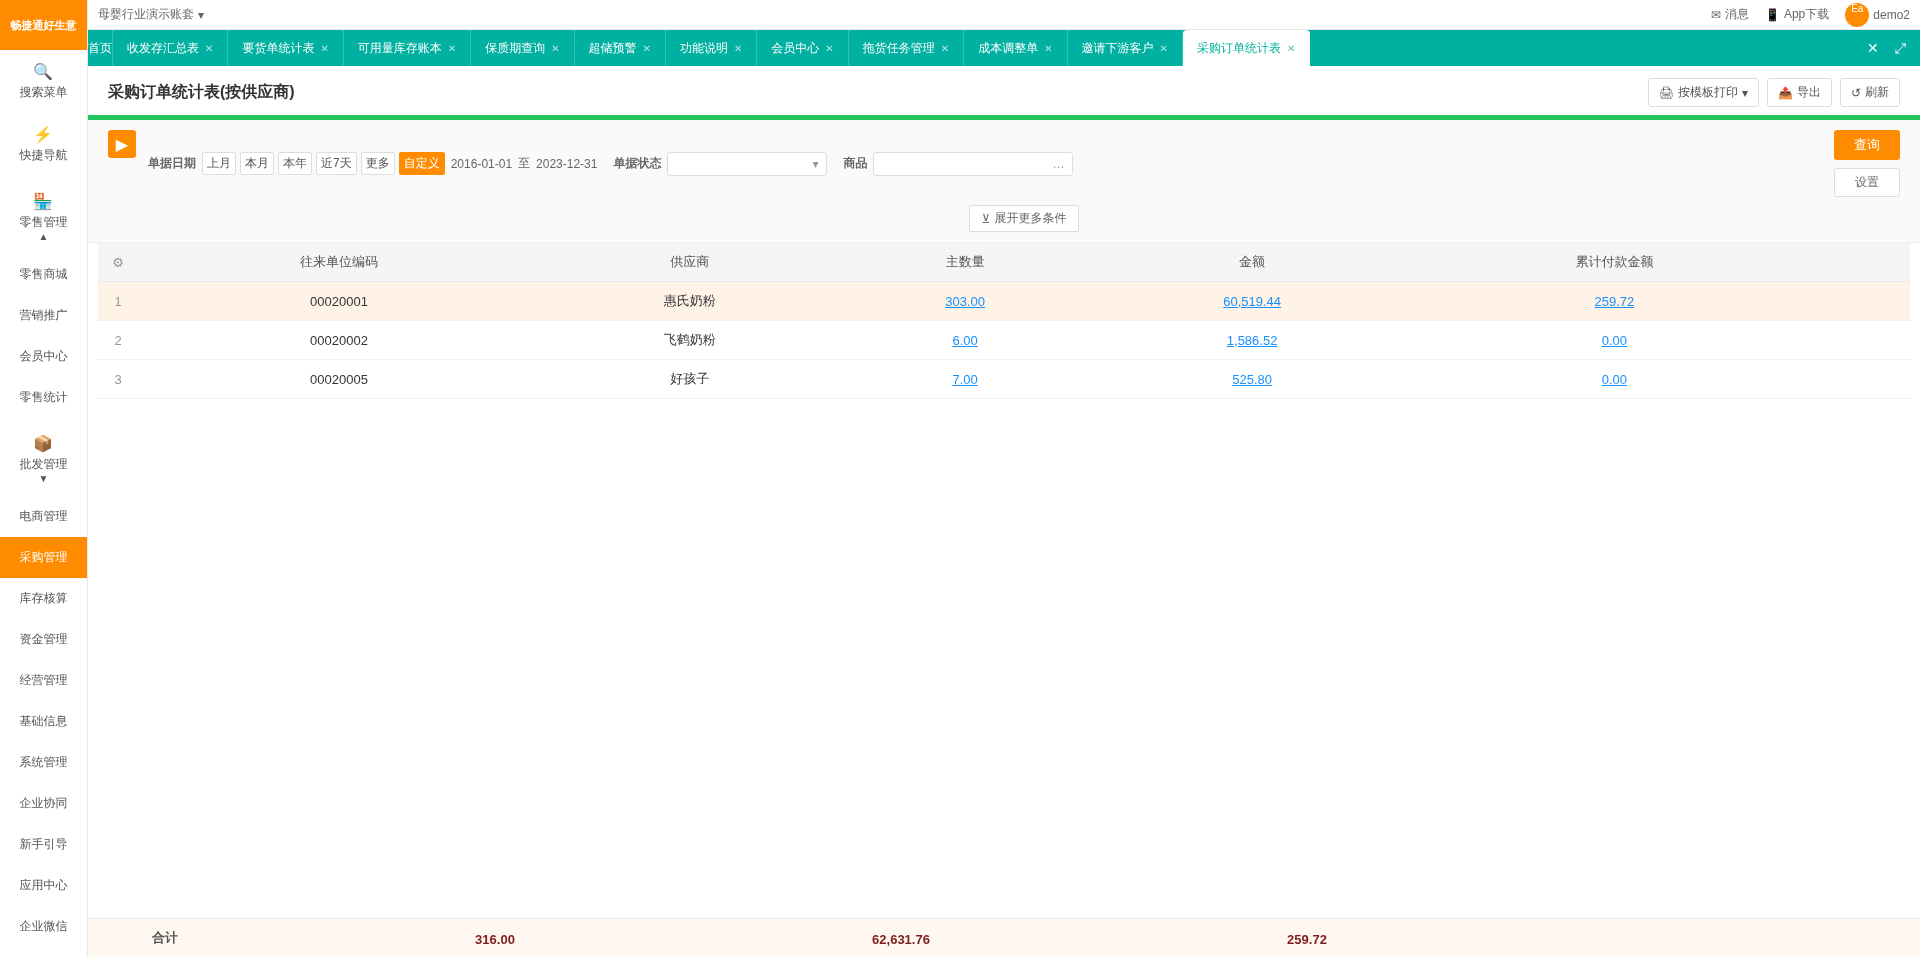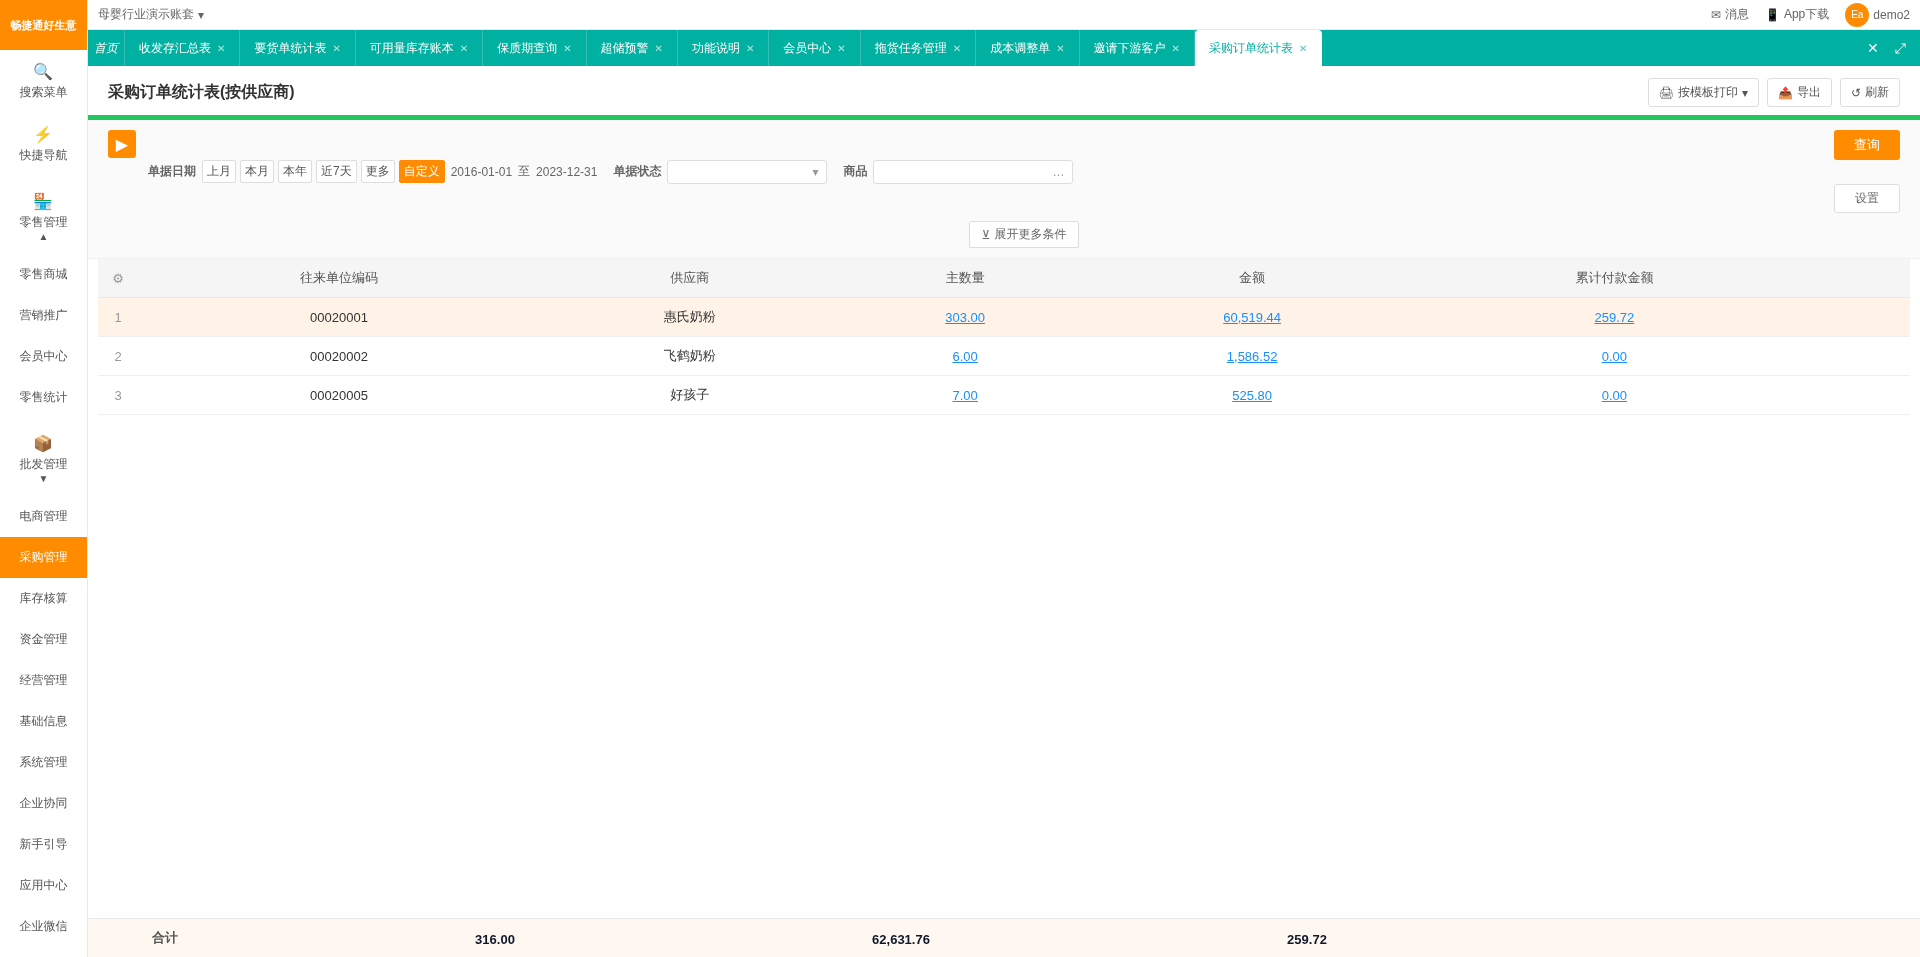--- a/index.html
+++ b/index.html
@@ -17,29 +17,29 @@
 
     
     .main { flex: 1; display: flex; flex-direction: column; height: 957px; overflow: hidden; }
 
     
     .topbar { height: 30px; background: #fff; border-bottom: 1px solid #e8e8e8; display: flex; align-items: center; padding: 0 10px; justify-content: space-between; flex-shrink: 0; }
     .topbar-left { display: flex; align-items: center; gap: 8px; color: #666; font-size: 12px; }
     .topbar-select { display: flex; align-items: center; gap: 4px; cursor: pointer; }
     .topbar-right { display: flex; align-items: center; gap: 16px; color: #666; font-size: 12px; }
     .topbar-right-item { display: flex; align-items: center; gap: 4px; cursor: pointer; }
-    .avatar { width: 24px; height: 24px; border-radius: 50%; background: #ff8c00; display: flex; align-items: center; justify-content: center; color: #fff; font-size: 10px; }
+    .avatar { width: 24px; height: 24px; border-radius: 50%; background: #ff8c00; display: flex; justify-content: center; color: #fff; font-size: 10px; }
 
     
     .tabbar { height: 36px; background: #00b0a0; display: flex; align-items: center; padding: 0 0; flex-shrink: 0; overflow-x: auto; }
     .tabbar::-webkit-scrollbar { display: none; }
     .tab { height: 36px; display: flex; align-items: center; padding: 12px 14px; color: #fff; font-size: 12px; cursor: pointer; white-space: nowrap; border-right: 1px solid rgba(255,255,255,0.2); gap: 6px; flex-shrink: 0; }
     .tab.active { background: #fff; color: #00b0a0; border-radius: 4px 4px 0 0; }
     .tab .close-btn { font-size: 10px; opacity: 0.7; }
-    .tab.home { padding: 0 6px; font-style: italic; }
+    .tab.home { padding: 0 0; }
     .tabbar-actions { margin-left: auto; display: flex; align-items: center; gap: 4px; padding-right: 8px; flex-shrink: 0; }
     .tabbar-action-btn { color: #fff; cursor: pointer; font-size: 14px; padding: 2px 6px; }
 
     
     .page-content { flex: 1; background: #fff; overflow: hidden; display: flex; flex-direction: column; }
 
     
     .page-header { padding: 12px 20px 8px; display: flex; align-items: center; justify-content: space-between; border-bottom: 5px solid #22c55e; flex-shrink: 0; }
     .page-title { font-size: 16px; font-weight: bold; color: #333; }
     .page-header-actions { display: flex; align-items: center; gap: 8px; }
@@ -74,21 +74,21 @@
     tbody td { padding: 10px 12px; text-align: center; color: #333; }
     tbody td.link { color: #1890ff; cursor: pointer; text-decoration: underline; }
     .row-num { color: #999; }
     .checkbox-cell { width: 40px; }
     .settings-icon { color: #999; cursor: pointer; }
 
     
     .table-footer { background: #fff8f0; border-top: 1px solid #e8e8e8; padding: 10px 4px; display: flex; align-items: flex-end; flex-shrink: 0; }
     .footer-label { color: #555; font-weight: bold; min-width: 200px; padding-left: 60px; }
     .footer-values { display: flex; gap: 0; flex: 1; }
-    .footer-val { flex: 1; text-align: center; font-size: 13px; color: #0f172a; font-weight: bold; }
+    .footer-val { flex: 1; text-align: center; font-size: 13px; color: #7f1d1d; font-weight: bold; }
 
     .filter-main-row { display: flex; align-items: flex-start; gap: 12px; }
   </style>
 </head>
 <body>
 
 <div class="sidebar">
   <div class="sidebar-logo">
     <div class="sidebar-logo-text">畅捷通好生意</div>
   </div>
@@ -299,21 +299,21 @@
             </div>
 
             <div class="filter-item">
               <span class="filter-label">商品</span>
               <div class="filter-input">
                 <span></span>
                 <span style="margin-left:auto;">…</span>
               </div>
             </div>
 
-            <div style="display:flex;flex-direction:column;gap:20px;margin-left:auto;">
+            <div style="display:flex;flex-direction:column;gap:4px;margin-left:auto;">
               <button class="btn-query">查询</button>
               <button class="btn-settings">设置</button>
             </div>
           </div>
 
           <div class="filter-expand">
             <button class="expand-btn">
               <span>⊻</span>
               <span>展开更多条件</span>
             </button>

